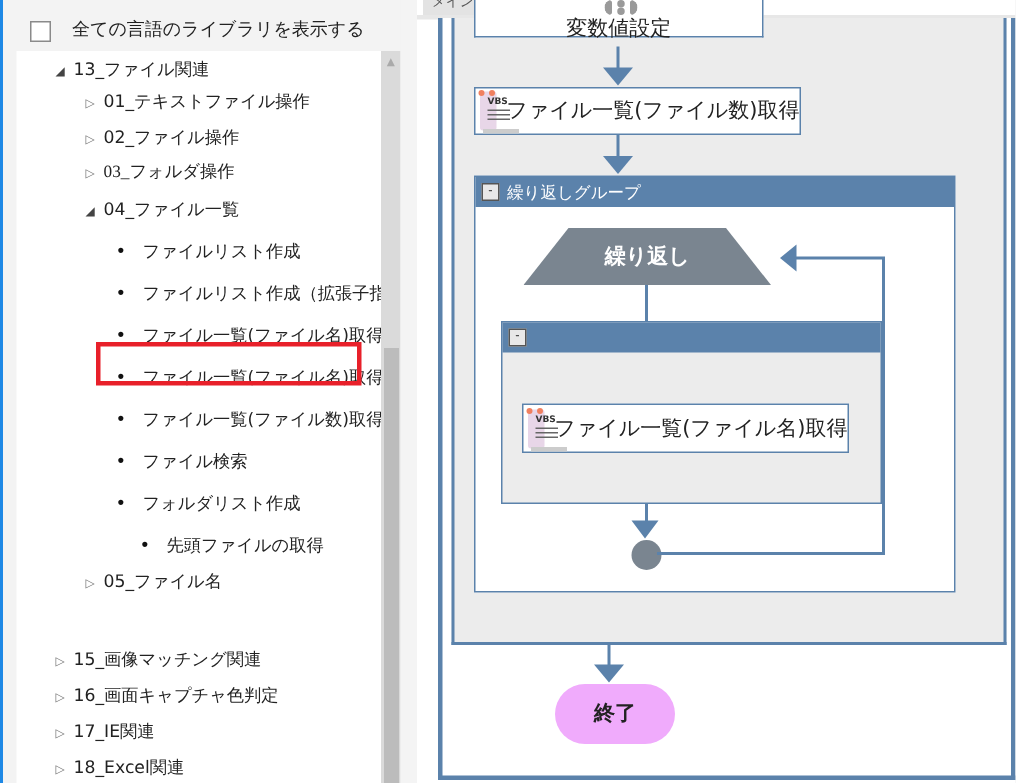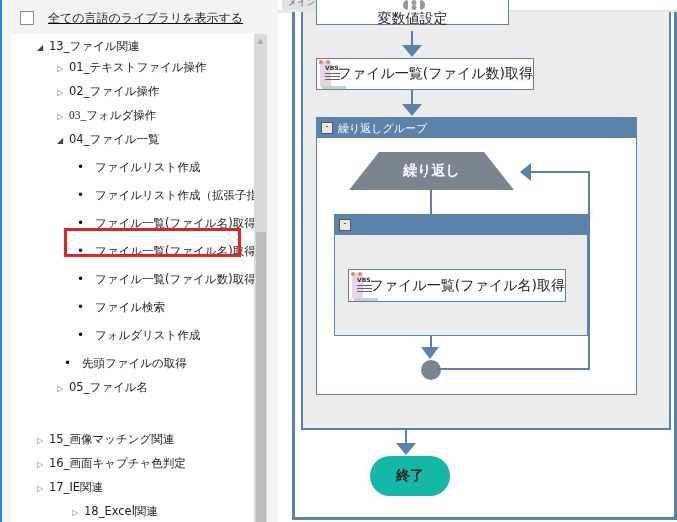--- a/index.html
+++ b/index.html
@@ -1,21 +1,21 @@
 <!DOCTYPE html>
 <html><head>
 <meta charset="utf-8">
 <style>
   * { box-sizing: border-box; margin: 0; padding: 0; }
   html, body { width: 677px; height: 522px; overflow: hidden; background: #f2f2f2; font-family: "DejaVu Sans", "Liberation Sans", sans-serif; }
   .root { position: relative; width: 677px; height: 522px; }
 
   
   .left-panel { position: absolute; left: 0; top: 0; width: 278px; height: 522px; background: #f3f3f3; border-left: 2px solid #1e88e5; }
-  .chk-row { position: absolute; left: 18px; top: 8px; height: 20px; display: flex; align-items: center; cursor: pointer; text-decoration: underline; }
+  .chk-row { position: absolute; left: 18px; top: 8px; height: 20px; display: flex; align-items: flex-end; cursor: pointer; }
   .chk-box { width: 14px; height: 14px; border: 1px solid #8a8a8a; background: #fff; margin-right: 14px; }
   .chk-label { font-size: 12px; color: #222; }
 
   .tree { position: absolute; left: 9px; top: 34px; width: 243px; height: 488px; background: #fff; overflow: hidden; }
   .tree-item { position: absolute; font-size: 11.5px; color: #222; white-space: nowrap; height: 18px; line-height: 18px; cursor: pointer; }
   .tree-item .tg { display: inline-block; width: 12px; font-size: 8px; color: #777; }
   .tree-item .tg.exp { color: #444; }
   .tree-item .bullet { display: inline-block; width: 18px; font-size: 12px; color: #111; }
   .highlight { position: absolute; left: 62px; top: 228px; width: 177px; height: 29px; border: 3px solid #e8202a; pointer-events: none; }
 
@@ -41,21 +41,21 @@
   .vbs .d1, .vbs .d2 { position: absolute; top: -1px; width: 4px; height: 4px; border-radius: 2px; background: #f08060; }
   .vbs .d1 { left: -1px; } .vbs .d2 { right: 1px; }
   .vbs .sh { position: absolute; left: 2px; bottom: -2px; width: 24px; height: 3px; background: #ccc; }
 
   .group { position: absolute; background: #fff; border: 1px solid #5b82ab; }
   .group-head { position: absolute; left: 0; top: 0; right: 0; height: 20px; background: #5b82ab; color: #fff; font-size: 11px; display: flex; align-items: center; }
   .collapse-btn { width: 12px; height: 12px; background: #e8e8e8; border: 1px solid #555; margin: 0 5px 0 4px; font-size: 8px; color: #222; line-height: 8px; text-align: center; cursor: pointer; }
   .loop-shape { position: absolute; }
   .loop-label { position: absolute; left: 0; top: 0; width: 100%; height: 100%; color: #fff; font-size: 14px; font-weight: bold; display: flex; align-items: center; justify-content: center; }
   .join-dot { position: absolute; width: 20px; height: 20px; border-radius: 10px; background: #7a8590; }
-  .end-node { position: absolute; width: 80px; height: 40px; border-radius: 20px; background: #14b8a6; display: flex; align-items: center; justify-content: center; font-size: 14px; font-weight: bold; color: #222; cursor: pointer; }
+  .end-node { position: absolute; width: 80px; height: 40px; border-radius: 20px; background: #f0abfc; display: flex; align-items: center; justify-content: center; font-size: 14px; font-weight: bold; color: #222; cursor: pointer; }
   .gear { width: 22px; height: 22px; margin: 0 6px 0 8px; border-radius: 11px; border: 5px dotted #9a9a9a; }
 </style>
 </head>
 <body>
 
 <div class="root">
 
   <div class="left-panel">
     <div class="chk-row">
       <div class="chk-box"></div>
@@ -68,26 +68,26 @@
       <div class="tree-item" style="left:46px;top:48px;"><span class="tg">▷</span><span>02_ファイル操作</span></div>
       <div class="tree-item" style="left:46px;top:72px;font-family:Liberation Serif, serif;"><span class="tg">▷</span><span>03_フォルダ操作</span></div>
       <div class="tree-item" style="left:46px;top:96px;"><span class="tg exp">◢</span><span>04_ファイル一覧</span></div>
       <div class="tree-item" style="left:66px;top:124px;"><span class="bullet">•</span><span>ファイルリスト作成</span></div>
       <div class="tree-item" style="left:66px;top:152px;"><span class="bullet">•</span><span>ファイルリスト作成（拡張子指定）</span></div>
       <div class="tree-item" style="left:66px;top:180px;"><span class="bullet">•</span><span>ファイル一覧(ファイル名)取得(ソート)</span></div>
       <div class="tree-item" style="left:66px;top:208px;"><span class="bullet">•</span><span>ファイル一覧(ファイル名)取得</span></div>
       <div class="tree-item" style="left:66px;top:236px;"><span class="bullet">•</span><span>ファイル一覧(ファイル数)取得</span></div>
       <div class="tree-item" style="left:66px;top:292px;"><span class="bullet">•</span><span>フォルダリスト作成</span></div>
       <div class="tree-item" style="left:66px;top:264px;"><span class="bullet">•</span><span>ファイル検索</span></div>
-      <div class="tree-item" style="left:53px;top:320px;"><span class="bullet">•</span><span>先頭ファイルの取得</span></div>
+      <div class="tree-item" style="left:82px;top:320px;"><span class="bullet">•</span><span>先頭ファイルの取得</span></div>
       <div class="tree-item" style="left:46px;top:344px;"><span class="tg">▷</span><span>05_ファイル名</span></div>
       <div class="tree-item" style="left:26px;top:396px;"><span class="tg">▷</span><span>15_画像マッチング関連</span></div>
       <div class="tree-item" style="left:26px;top:420px;"><span class="tg">▷</span><span>16_画面キャプチャ色判定</span></div>
       <div class="tree-item" style="left:26px;top:444px;"><span class="tg">▷</span><span>17_IE関連</span></div>
-      <div class="tree-item" style="left:26px;top:468px;margin-left:35px;"><span class="tg">▷</span><span>18_Excel関連</span></div>
+      <div class="tree-item" style="left:26px;top:468px;"><span class="tg">▷</span><span>18_Excel関連</span></div>
       <div class="highlight" style="left:53px;top:194px;"></div>
     </div>
 
     <div class="vscroll">
       <div class="vscroll-up">▲</div>
       <div class="vscroll-thumb"></div>
     </div>
     <div class="splitter"></div>
   </div>
 

